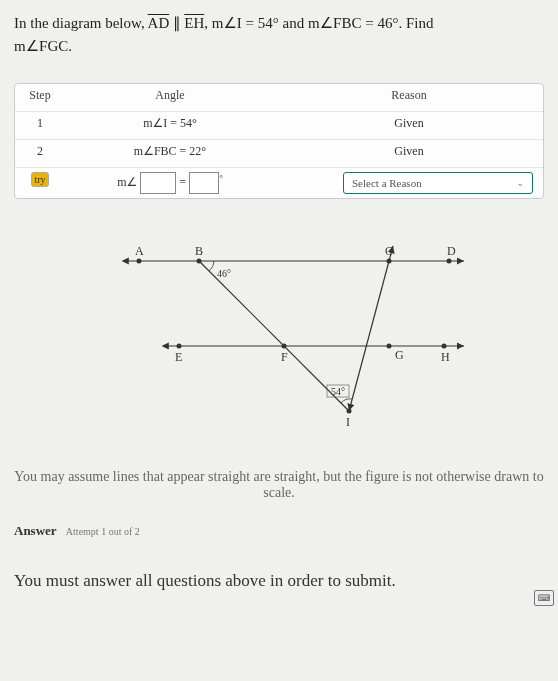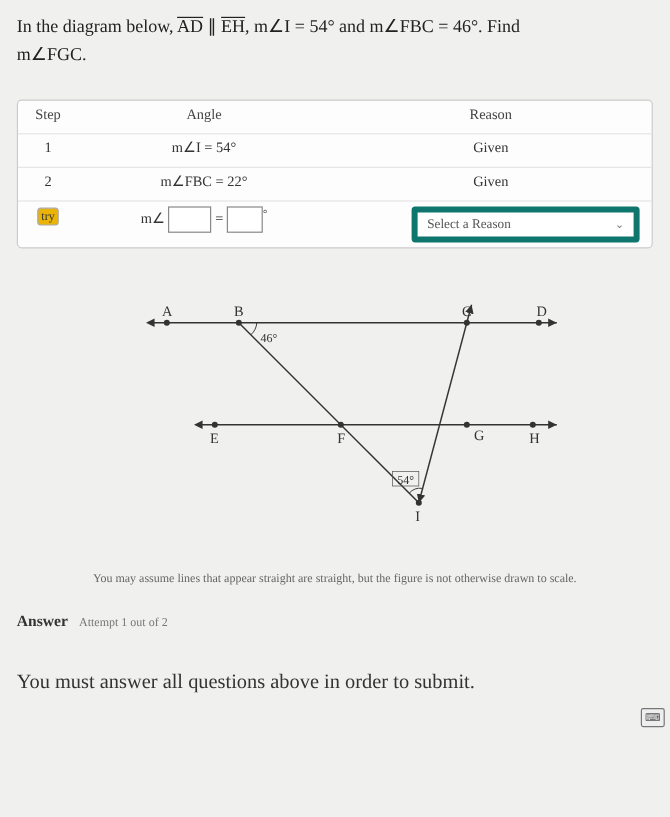--- a/index.html
+++ b/index.html
@@ -51,42 +51,42 @@
     display: inline-block;
     width: 36px;
     height: 22px;
     border: 1px solid #888;
     background: #fff;
     vertical-align: middle;
   }
   .input-box.small { width: 30px; }
   .deg-sup { vertical-align: super; font-size: 9px; }
   .select-reason {
-    border: 5px solid #0f766e;
+    border: 1px solid #0f766e;
     background: #fff;
     border-radius: 3px;
     padding: 4px 8px;
     font-size: 11px;
     color: #555;
     display: flex;
     justify-content: space-between;
     align-items: center;
     width: 190px;
     margin-left: auto;
     margin-right: 6px;
     cursor: pointer;
   }
   .chev { font-size: 9px; color: #777; }
   .diagram-wrap {
     padding: 20px 30px 10px 30px;
     text-align: center;
   }
   .diagram { display: block; margin: 0 auto; }
   .note {
-    font-size: 10px;
+    font-size: 14px;
     color: #666;
     text-align: center;
     margin-top: 8px;
     margin-bottom: 22px;
   }
   .answer-line {
     font-size: 13px;
     color: #333;
     margin-bottom: 32px;
   }

